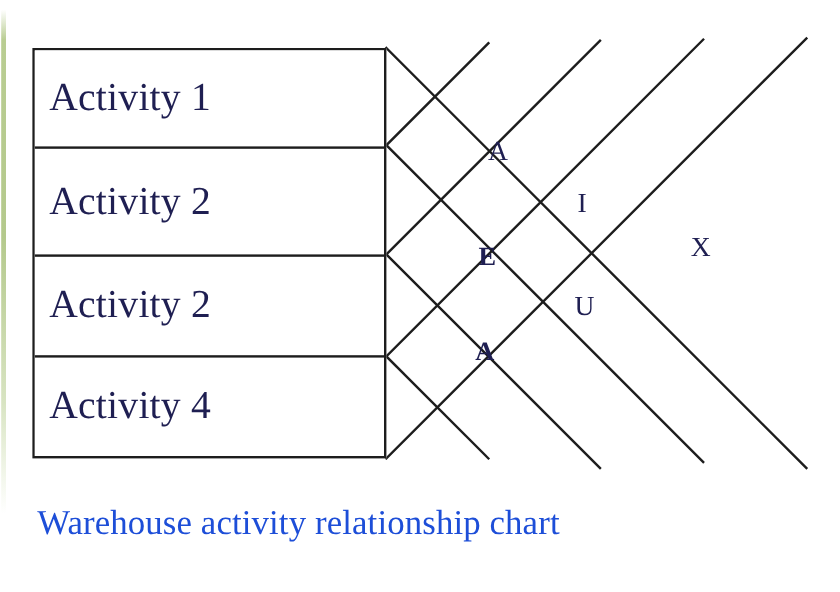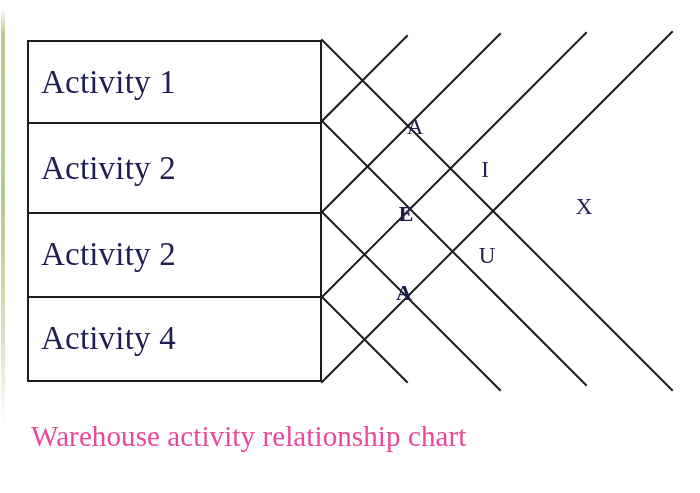--- a/index.html
+++ b/index.html
@@ -105,21 +105,21 @@
   .rating.bold {
     font-weight: bold;
     font-size: 22px;
   }
 
   
   #caption {
     position: absolute;
     left: 31px;
     top: 418px;
-    color: #ec4899;
+    color: #1d4ed8;
     font-family: "Liberation Serif", "DejaVu Serif", serif;
     font-size: 29px;
     line-height: 1.25;
     letter-spacing: 0.1px;
     white-space: nowrap;
   }
 </style>
 </head>
 <body>
 

